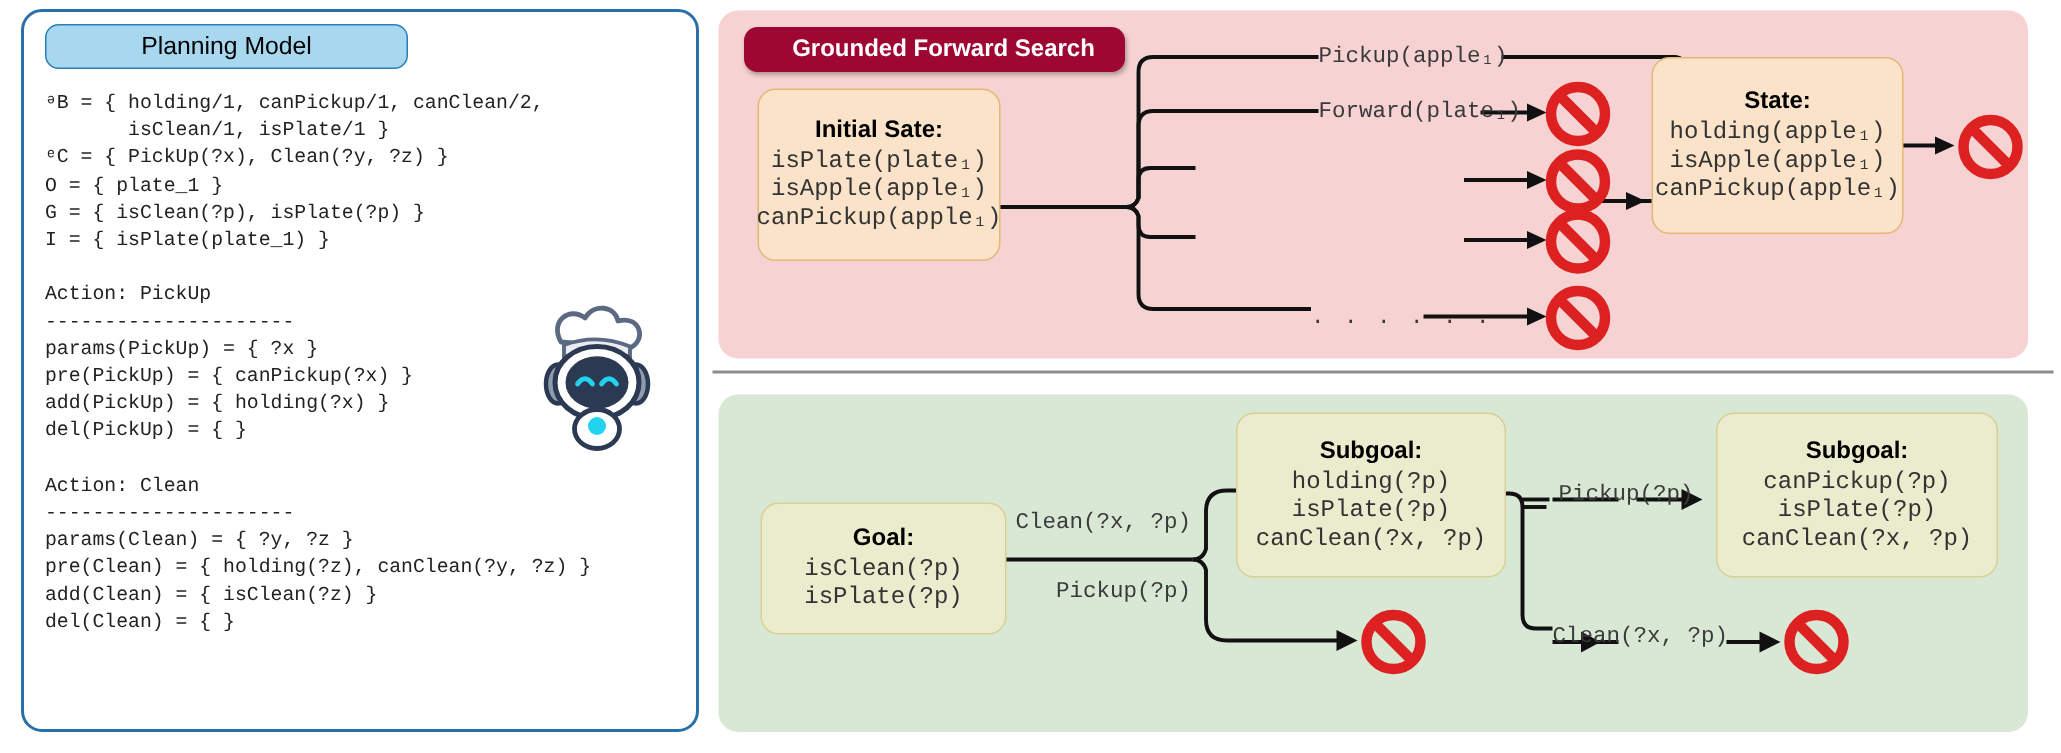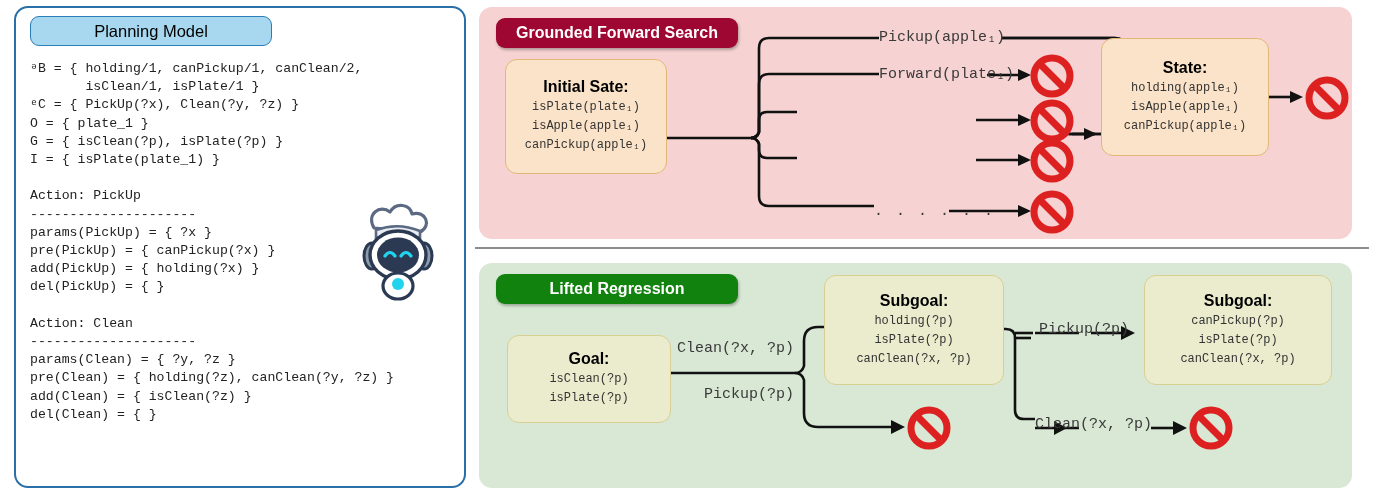--- a/index.html
+++ b/index.html
@@ -35,32 +35,33 @@
     position:absolute;left:479px;top:263px;width:873px;height:225px;
     background:#d9e8d5;border-radius:13px;
   }
   #divider{
     position:absolute;left:475px;top:247px;width:894px;height:2px;background:#8c8c8c;
   }
   .panel-badge{
     position:absolute;display:flex;align-items:center;justify-content:center;
     border-radius:9px;color:#fff;font-weight:bold;font-size:16px;
     box-shadow:1px 2px 3px rgba(0,0,0,.28);
+    padding-left:12px;
   }
   #fs-badge{left:17px;top:11px;width:242px;height:30px;background:#9e0731;}
   #lr-badge{left:17px;top:11px;width:242px;height:30px;background:#12820f;}
 
   
   .node{
     position:absolute;box-sizing:border-box;border-radius:12px;
     display:flex;flex-direction:column;align-items:center;justify-content:center;
     text-align:center;
   }
   .node .ttl{font-weight:bold;font-size:16px;color:#000;margin-bottom:2px;}
-  .node .ln{font-family:"Liberation Mono",monospace;font-size:12px;color:#333;line-height:19px;white-space:nowrap;}
+  .node .ln{font-family:"Liberation Mono",monospace;font-size:16px;color:#333;line-height:19px;white-space:nowrap;}
   .node.warm{background:#fae3c8;border:1.6px solid #e2b877;}
   .node.olive{background:#eaeccd;border:1.6px solid #d8cf93;}
 
   .edgelabel{
     position:absolute;font-family:"Liberation Mono",monospace;font-size:15px;
     color:#3a3a3a;white-space:nowrap;
   }
   svg.wires{position:absolute;left:0;top:0;width:100%;height:100%;overflow:visible;}
   .wire{fill:none;stroke:#111;stroke-width:2.6;}
   .no-sign{position:absolute;}
@@ -153,21 +154,20 @@
       <div class="ln">canPickup(apple₁)</div>
     </div>
 
     <svg class="no-sign" style="left:826px;top:69px;width:44px;height:44px;" viewBox="0 0 44 44">
       <circle cx="22" cy="22" r="18" fill="none" stroke="#dd2020" stroke-width="7"></circle>
       <line x1="10.5" y1="10.5" x2="33.5" y2="33.5" stroke="#dd2020" stroke-width="7"></line>
     </svg>
   </div>
 
   <div id="lr-panel">
-    <div id="lr-badge" class="panel-badge">Lifted Regression</div>
 
     <svg class="wires" viewBox="0 0 873 225">
 
       <path class="wire" d="M112 110 H316"></path>
       <path class="wire" d="M316 110 q7 0 9 -7 l0 -25 q0 -14 14 -14 H388"></path>
       <polygon points="394,64 380,57 380,71" fill="#111"></polygon>
       <path class="wire" d="M316 110 q7 0 9 7 l0 33 q0 14 14 14 H420"></path>
       <polygon points="426,164 412,157 412,171" fill="#111"></polygon>
 
       <path class="wire" d="M508 66 H527 q9 0 9 9 l0 72 q0 9 9 9 H556"></path>

